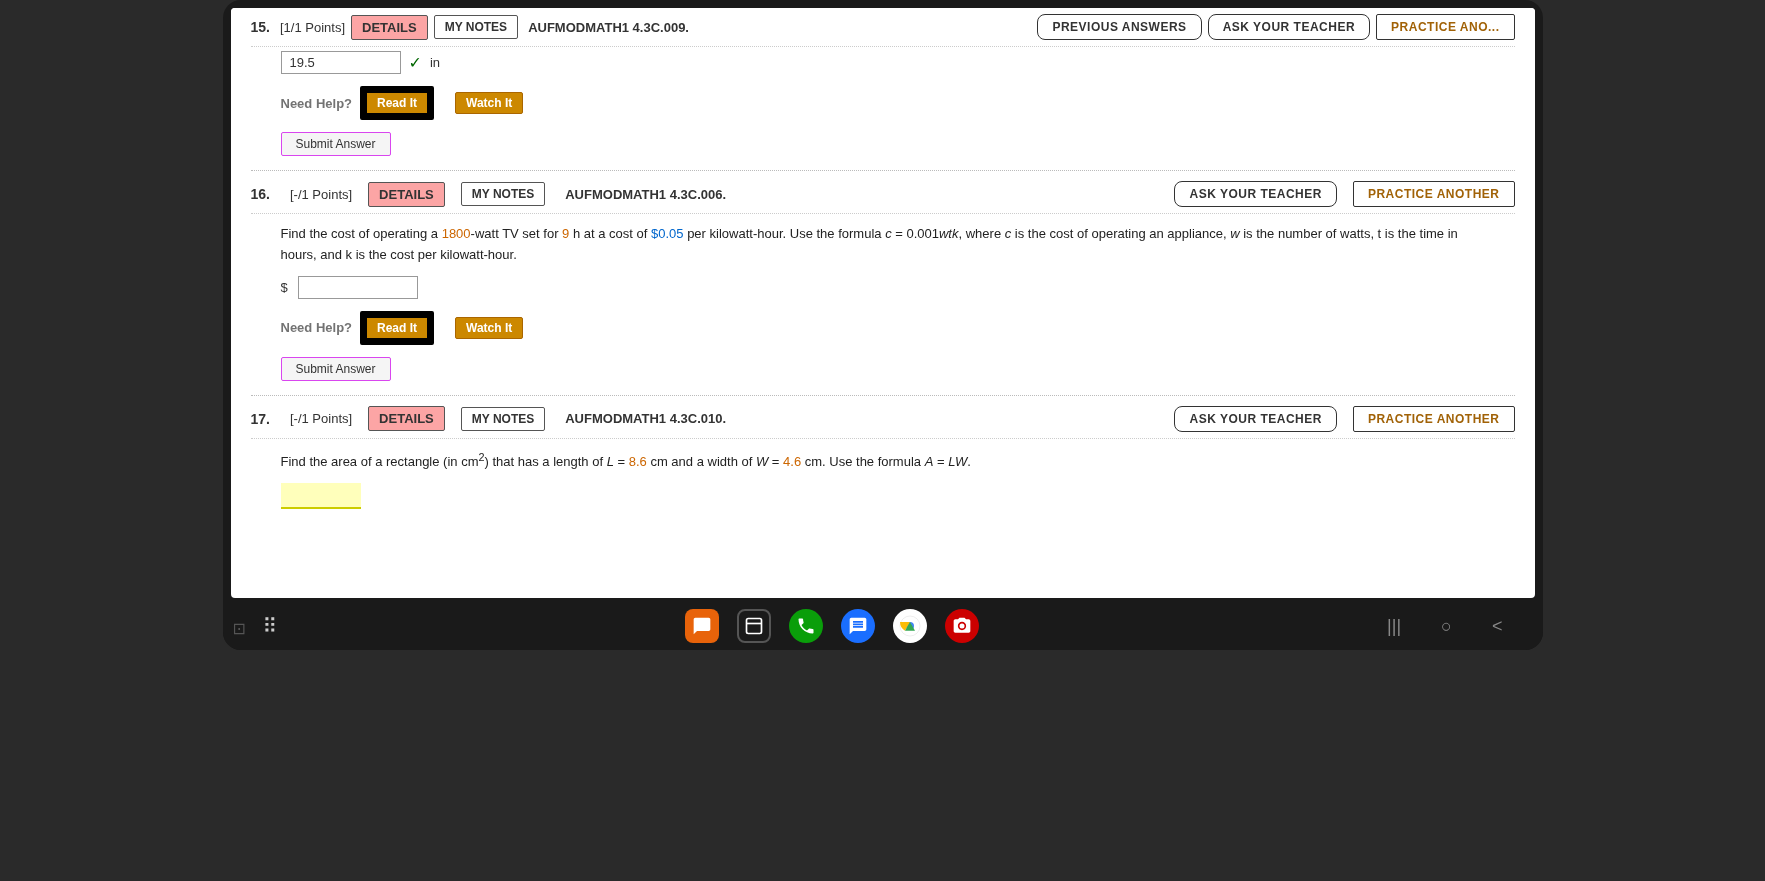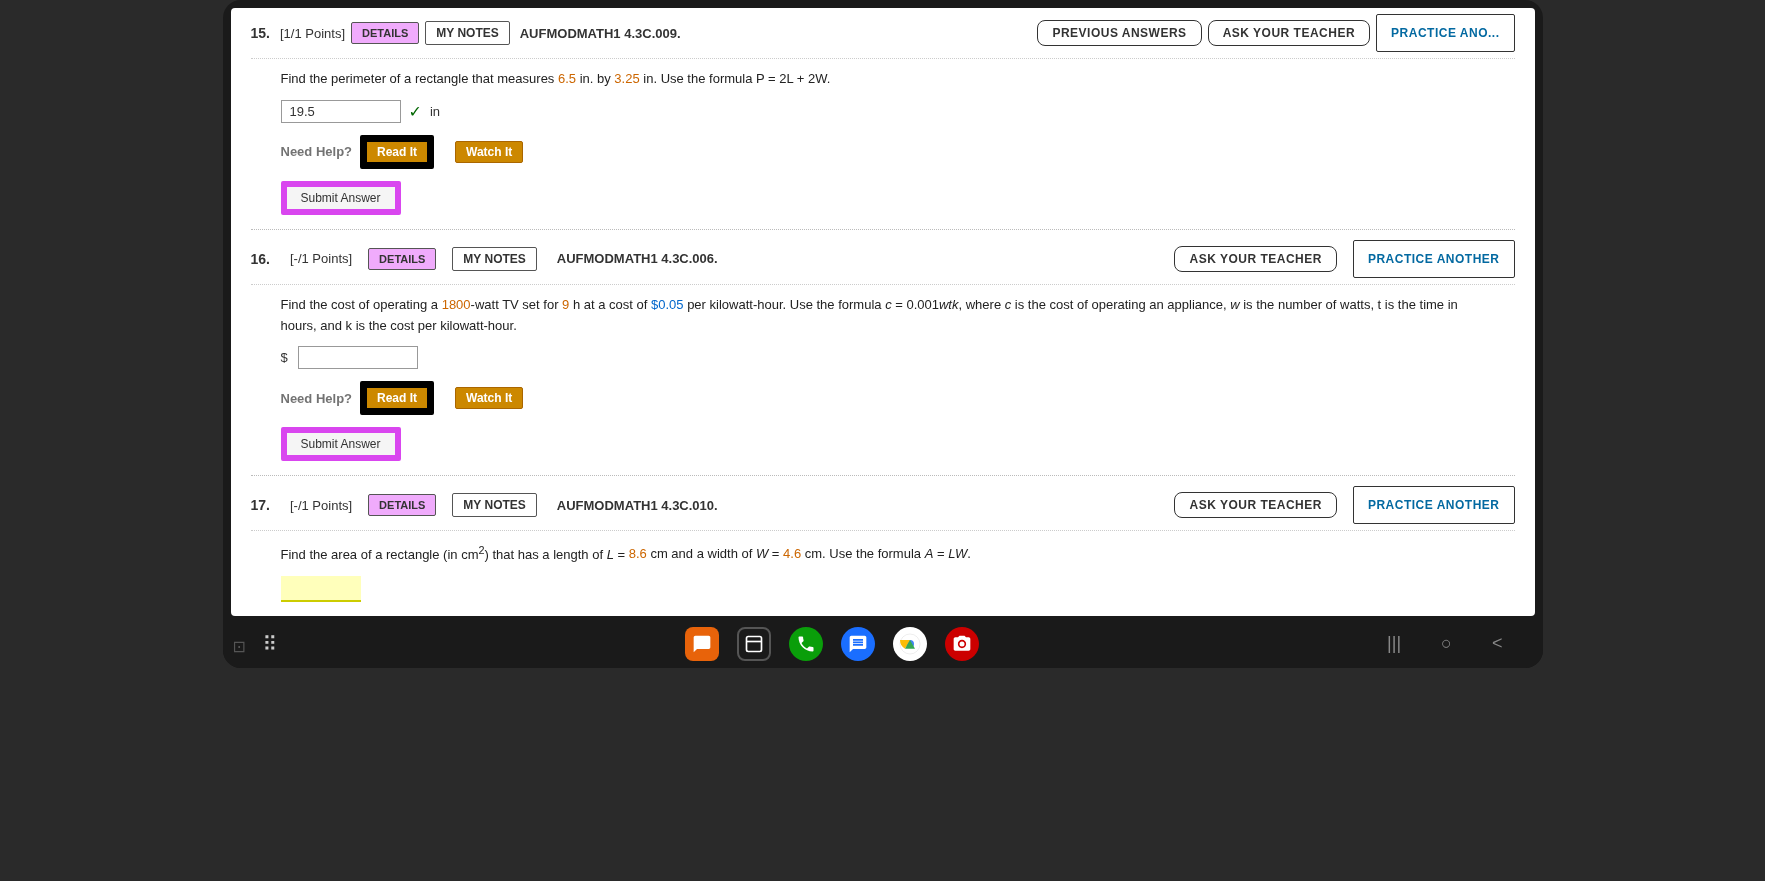--- a/index.html
+++ b/index.html
@@ -52,23 +52,23 @@
       margin-right: 4px;
     }
 
     .points-label {
       font-size: 13px;
       color: #333;
     }
 
     .btn-details {
       border: 1px solid #555;
-      background: #f0abfc;
+      background: #fca5a5;
       padding: 4px 10px;
-      font-size: 11px;
+      font-size: 13px;
       font-weight: bold;
       cursor: pointer;
       border-radius: 2px;
       color: #333;
     }
 
     .btn-my-notes {
       border: 1px solid #555;
       background: #fff;
       padding: 4px 10px;
@@ -96,26 +96,26 @@
       font-weight: bold;
       cursor: pointer;
       border-radius: 8px;
       color: #333;
       letter-spacing: 0.5px;
     }
 
     .btn-practice-another {
       border: 1px solid #333;
       background: #fff;
-      padding: 11px 14px;
-      font-size: 12px;
-      font-weight: bold;
-      cursor: pointer;
-      border-radius: 2px;
-      color: #0369a1;
+      padding: 5px 14px;
+      font-size: 12px;
+      font-weight: bold;
+      cursor: pointer;
+      border-radius: 2px;
+      color: #a16207;
       letter-spacing: 0.5px;
     }
 
     .question-body {
       padding: 10px 30px 6px 30px;
       font-size: 13px;
       color: #222;
       line-height: 1.6;
     }
 
@@ -181,21 +181,21 @@
       cursor: pointer;
       border-radius: 2px;
       margin-left: 13px;
     }
 
     .submit-row {
       padding: 4px 30px 10px 30px;
     }
 
     .btn-submit {
-      border: 6px solid #d946ef;
+      border: 1px solid #d946ef;
       background: #f5f5f5;
       padding: 4px 14px;
       font-size: 12px;
       cursor: pointer;
       border-radius: 2px;
       color: #333;
       text-align: center;
     }
 
     .divider {
@@ -298,23 +298,20 @@
         <span class="points-label">[1/1 Points]</span>
         <button class="btn-details">DETAILS</button>
         <button class="btn-my-notes">MY NOTES</button>
         <span class="section-code">AUFMODMATH1 4.3C.009.</span>
         <div class="spacer"></div>
         <button class="btn-ask-teacher">PREVIOUS ANSWERS</button>
         <button class="btn-ask-teacher">ASK YOUR TEACHER</button>
         <button class="btn-practice-another">PRACTICE ANO...</button>
       </div>
 
-      <div class="question-body">
-        <span>Find the perimeter of a rectangle that measures </span><span class="highlight-orange">6.5</span><span> in. by </span><span class="highlight-orange">3.25</span><span> in. Use the formula P = 2L + 2W.</span>
-      </div>
       <div class="answer-row">
         <input class="answer-input" value="19.5" style="">
         <span class="check-mark">✓</span>
         <span class="unit-label">in</span>
       </div>
       <div class="need-help-row">
         <span class="need-help-label">Need Help?</span>
         <button class="btn-read-it">Read It</button>
         <button class="btn-watch-it">Watch It</button>
       </div>

